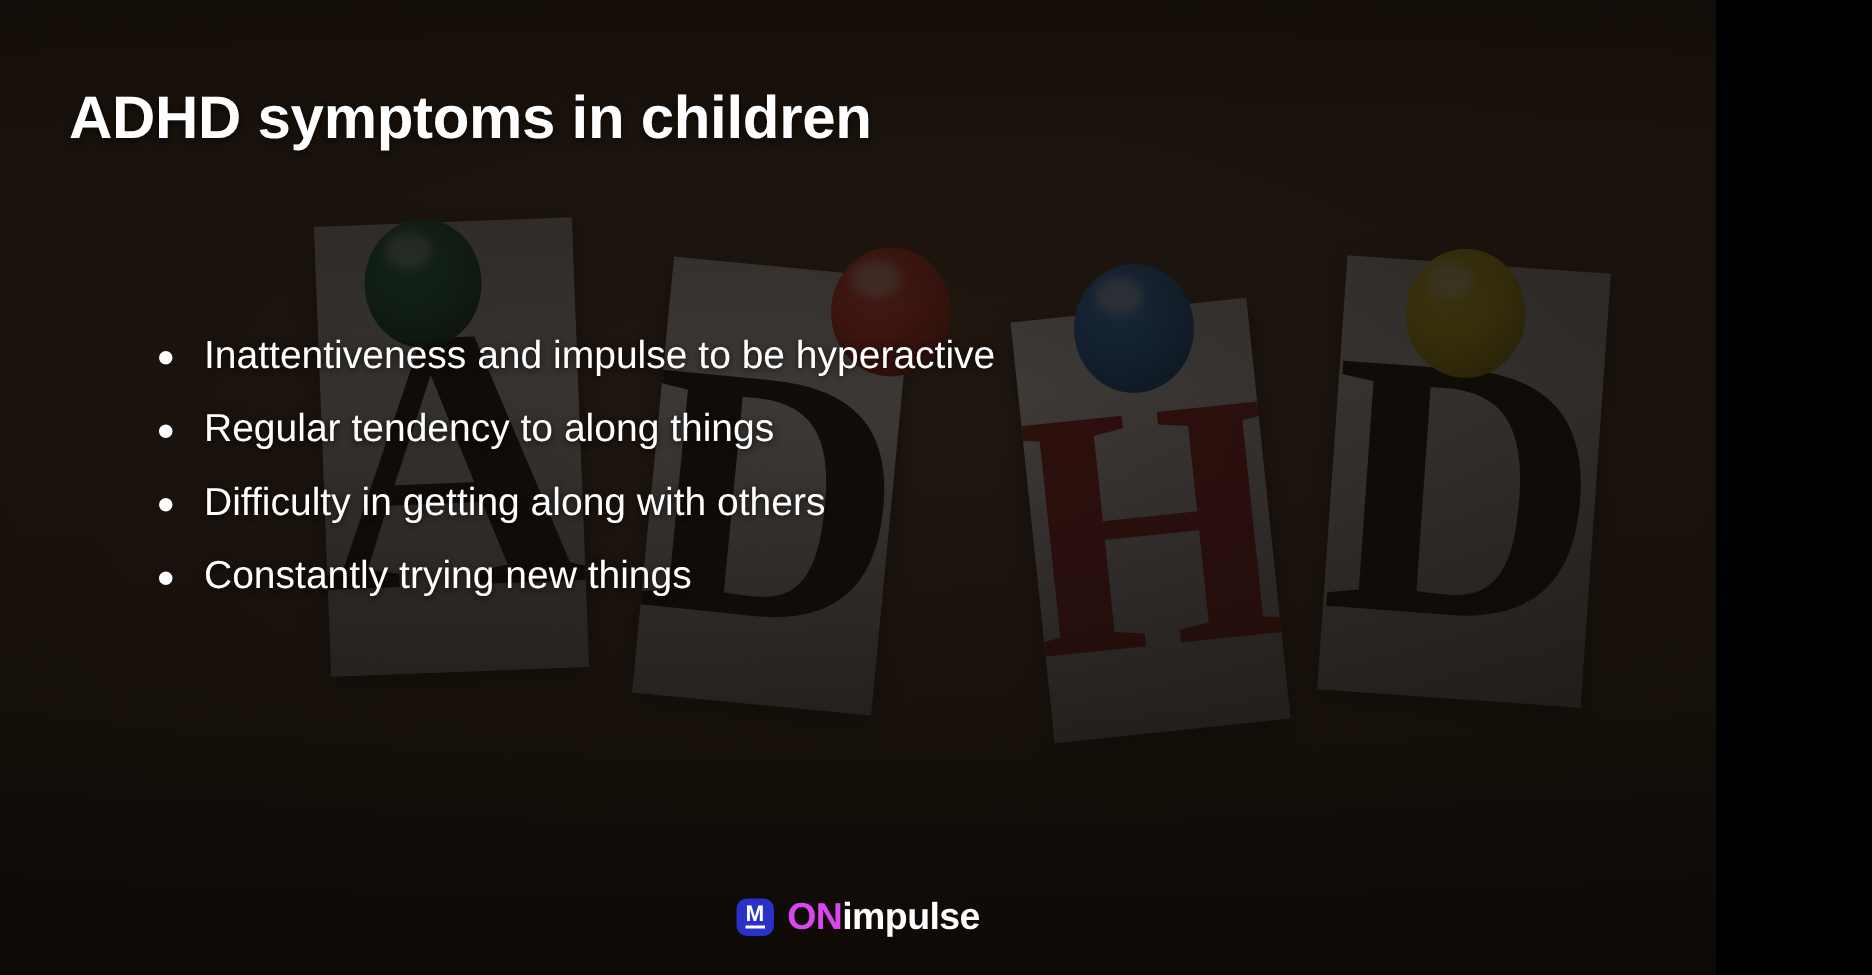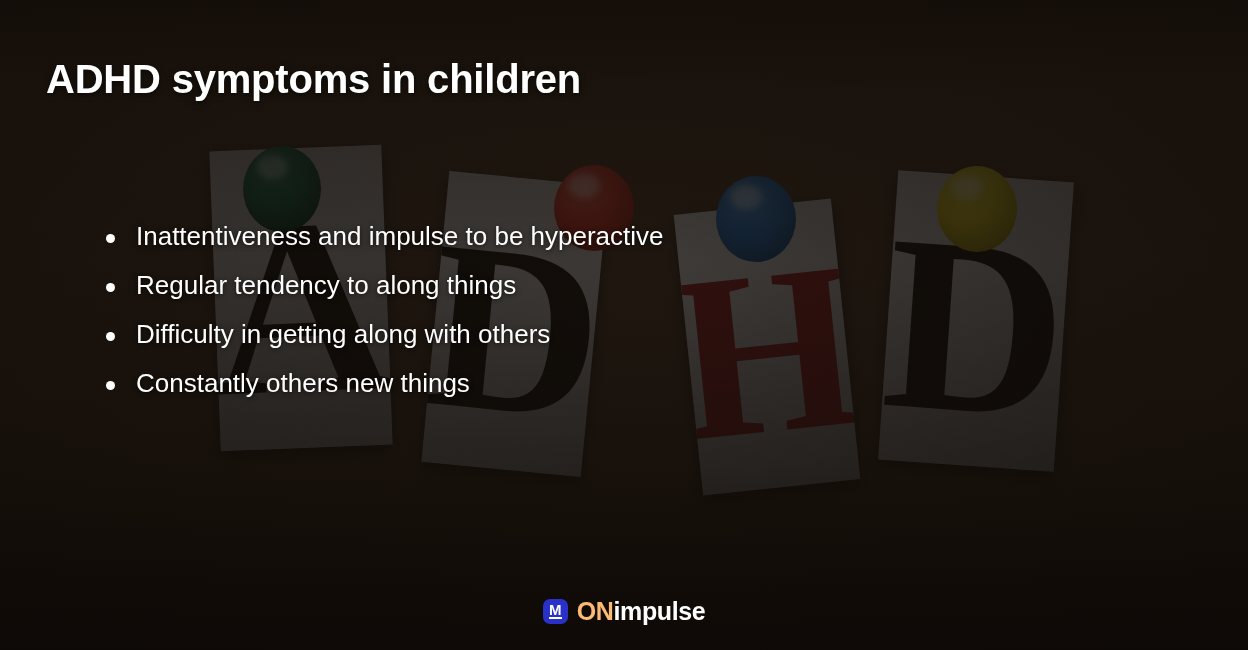--- a/index.html
+++ b/index.html
@@ -5,21 +5,21 @@
 <style>
   html, body {
     margin: 0;
     padding: 0;
     background: #000;
   }
   * { box-sizing: border-box; }
 
   .slide {
     position: relative;
-    width: 1248px;
+    width: 1144px;
     height: 650px;
     overflow: hidden;
     background: #2a1f16;
     font-family: "Liberation Sans", sans-serif;
     -webkit-font-smoothing: antialiased;
   }
 
   
   .cork {
     position: absolute;
@@ -208,21 +208,21 @@
     height: 2px;
     background: #ffffff;
     margin-top: 2px;
   }
   .logo-word {
     font-size: 25px;
     font-weight: 700;
     letter-spacing: -0.4px;
     line-height: 1;
   }
-  .logo-on { color: #fdba74; }
+  .logo-on { color: #d946ef; }
   .logo-manorama { color: #ffffff; }
 </style>
 </head>
 <body>
 
 <div class="slide">
 
   <div class="cork"></div>
 
   <div class="card card-a">
@@ -246,21 +246,21 @@
   <div class="scrim"></div>
 
   <div class="content">
 
     <div class="slide-title">ADHD symptoms in children</div>
 
     <ul class="bullets">
       <li>Inattentiveness and impulse to be hyperactive</li>
       <li>Regular tendency to along things</li>
       <li>Difficulty in getting along with others</li>
-      <li>Constantly others new things</li>
+      <li>Constantly trying new things</li>
     </ul>
 
     <div class="logo">
       <div class="logo-badge">
         <div class="m">M</div>
         <div class="bar"></div>
       </div>
       <div class="logo-word"><span class="logo-on">ON</span><span class="logo-manorama">impulse</span></div>
     </div>
 

